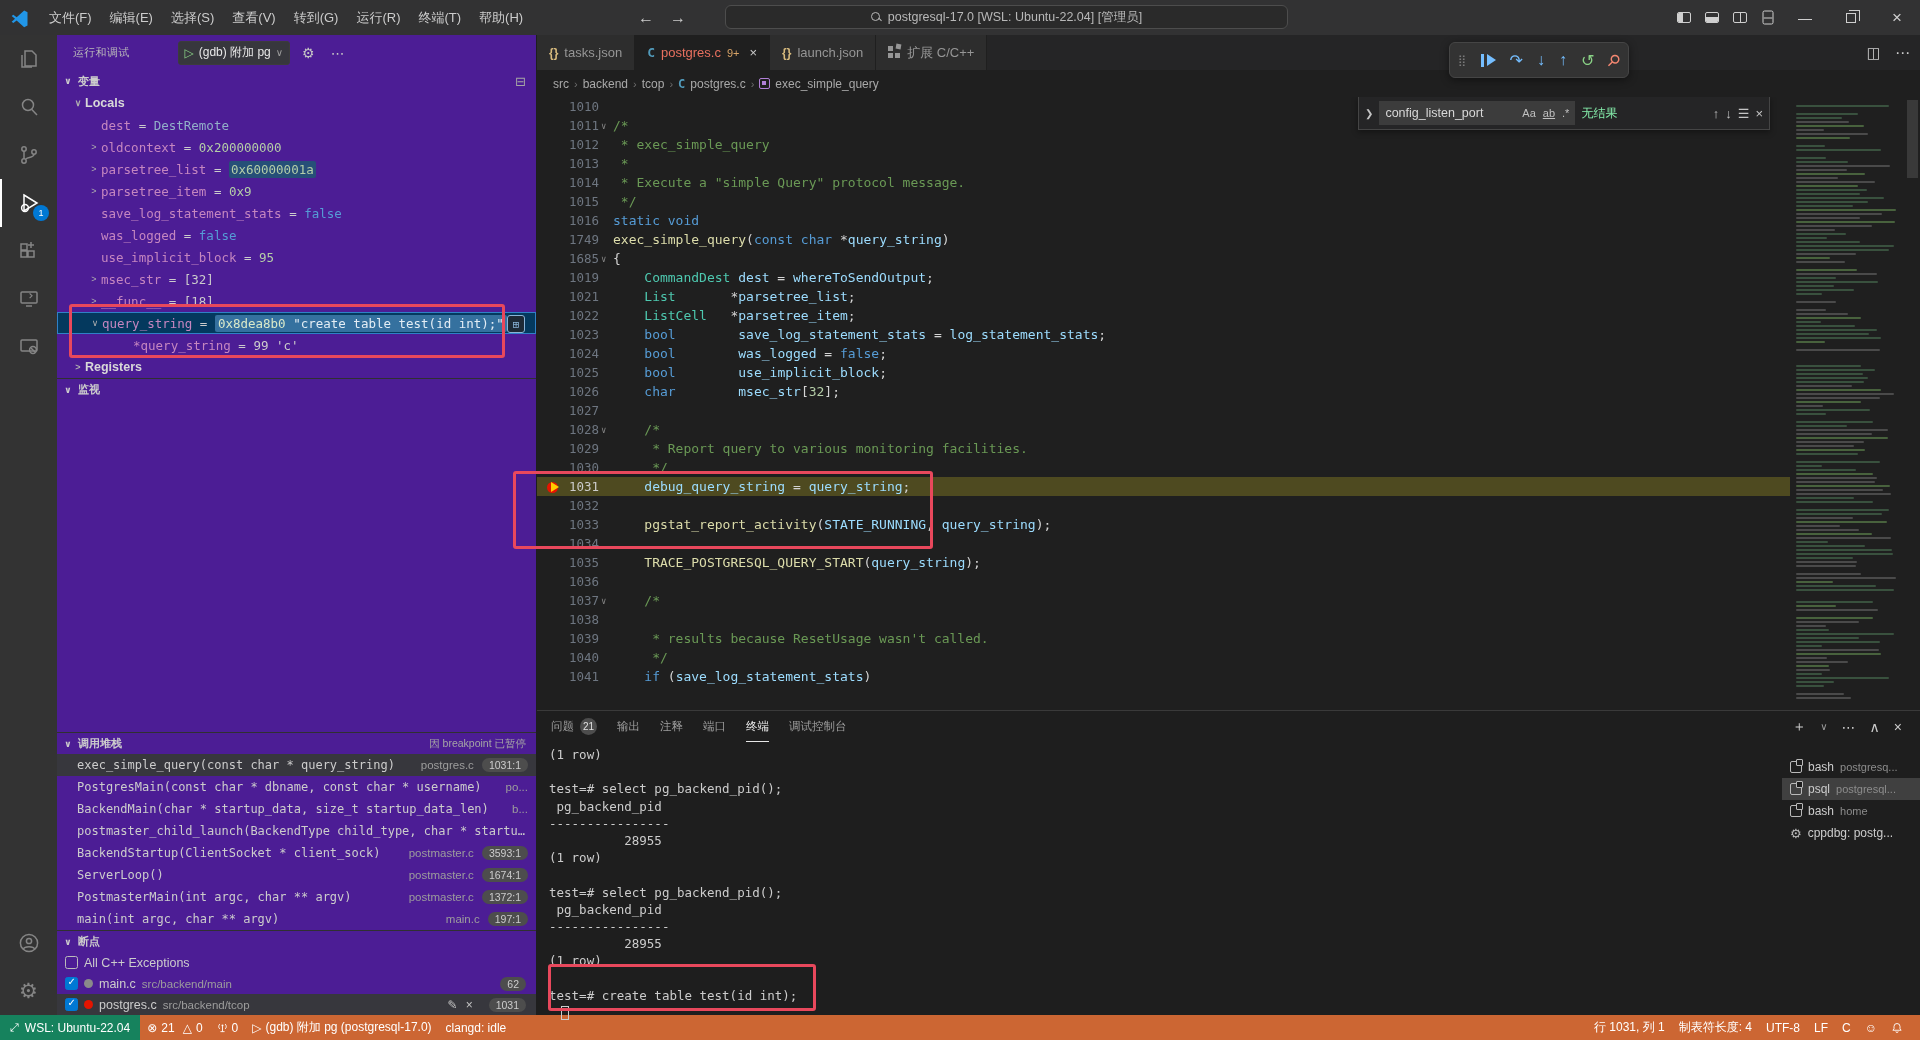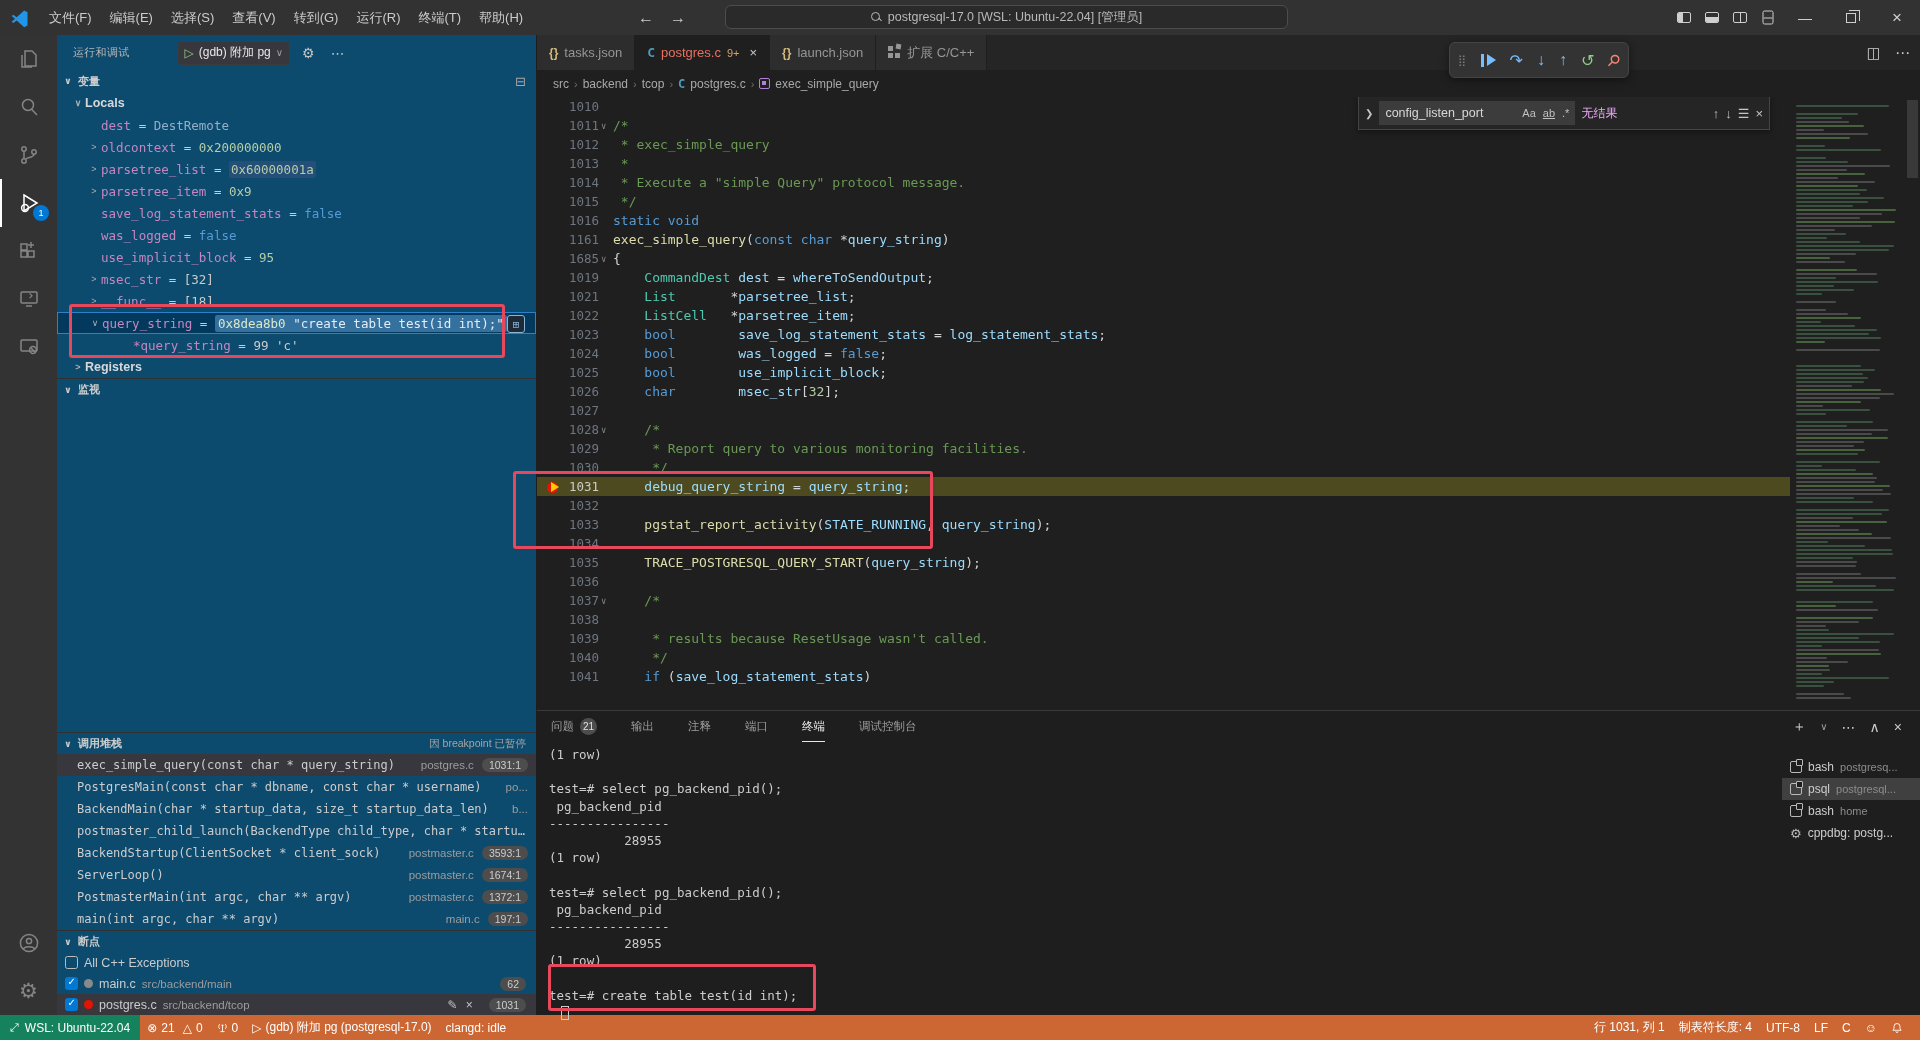--- a/index.html
+++ b/index.html
@@ -33,21 +33,21 @@
   
   #activitybar { width:57px; background:#333333; flex:none; display:flex; flex-direction:column; align-items:center; }
   .act-icon { width:57px; height:48px; display:flex; align-items:center; justify-content:center; position:relative; color:#858585; }
   .act-icon.active { color:#ffffff; border-left:2px solid #ffffff; }
   .act-icon svg { width:24px; height:24px; stroke:currentColor; fill:none; stroke-width:1.5; }
   .badge-blue { position:absolute; right:8px; bottom:6px; background:#0078d4; color:#fff; font-size:9px;
     width:16px; height:16px; border-radius:50%; display:flex; align-items:center; justify-content:center; }
   .act-spacer { flex:1; }
 
   
-  #sidebar { width:480px; background:#0c4a6e; flex:none; display:flex; flex-direction:column; overflow:hidden; border-right:1px solid #1e1e1e; }
+  #sidebar { width:480px; background:#4c1d95; flex:none; display:flex; flex-direction:column; overflow:hidden; border-right:1px solid #1e1e1e; }
   #sidebar-header { height:35px; display:flex; align-items:center; padding:0 8px 0 16px; flex:none; gap:8px; }
   #sidebar-title { font-size:11px; color:#bbbbbb; text-transform:none; letter-spacing:.3px; flex:none; }
   #debug-picker { margin-left:40px; height:24px; background:#37373d; border:1px solid #3c3c3c; border-radius:3px;
     display:flex; align-items:center; padding:0 6px; gap:5px; font-size:12px; color:#e8e8e8; }
   .play-green { color:#89d185; font-size:12px; }
   .chev { color:#9d9d9d; font-size:10px; }
   .hdr-ico { color:#c5c5c5; font-size:14px; padding:2px 4px; }
   .section-header { height:22px; display:flex; align-items:center; font-size:11px; font-weight:bold; color:#cccccc;
     padding-left:4px; gap:3px; flex:none; }
   .section-header .tw { color:#cccccc; font-size:9px; width:14px; text-align:center; }
@@ -126,36 +126,36 @@
 
   
   #find-widget { position:absolute; left:821px; top:-40px; width:412px; height:33px; background:#252526;
     border:1px solid #454545; border-top:none; box-shadow:0 2px 6px rgba(0,0,0,.4); display:flex; align-items:center;
     padding:0 6px; gap:6px; z-index:30; }
   #find-widget .grip { color:#c5c5c5; font-size:10px; }
   #find-input { background:#3c3c3c; border:1px solid #3c3c3c; height:24px; flex:none; width:196px; display:flex; align-items:center;
     padding:0 5px; gap:7px; }
   #find-input .q { font-size:12.5px; color:#d8d8d8; font-family:"Liberation Sans",sans-serif; flex:1; }
   .find-opt { color:#c0c0c0; font-size:11px; }
-  #find-result { color:#f0abfc; font-size:12px; flex:1; }
+  #find-result { color:#86efac; font-size:12px; flex:1; }
   .find-ico { color:#c5c5c5; font-size:13px; }
 
   
   #debug-toolbar { position:absolute; left:912px; top:10px; height:36px; background:#333333; border:1px solid #454545;
     border-radius:6px; box-shadow:0 2px 8px rgba(0,0,0,.45); display:flex; align-items:center; padding:0 8px; gap:14px; z-index:40; }
   .dbg-grip { color:#7a7a7a; font-size:11px; letter-spacing:1px; }
   .dbg-ico { font-size:16px; }
   .dbg-blue { color:#75beff; } .dbg-green { color:#89d185; } .dbg-red { color:#f48771; }
   .cont-glyph { display:flex; align-items:center; gap:1px; }
   .cont-glyph .bar { width:2.5px; height:13px; background:#75beff; }
   .cont-glyph .tri { width:0; height:0; border-left:9px solid #75beff; border-top:6.5px solid transparent; border-bottom:6.5px solid transparent; margin-left:2px; }
 
   
   #panel { height:305px; background:#1e1e1e; border-top:1px solid #3a3a3a; display:flex; flex-direction:column; flex:none; position:relative; }
-  #panel-header { height:31px; display:flex; align-items:flex-end; padding-left:14px; gap:34px; flex:none; }
+  #panel-header { height:31px; display:flex; align-items:flex-end; padding-left:14px; gap:20px; flex:none; }
   .ptab { font-size:11.5px; color:#9d9d9d; height:31px; display:flex; align-items:center; gap:6px; text-transform:uppercase; }
   .ptab.active { color:#e7e7e7; border-bottom:1.5px solid #e7e7e7; }
   .pbadge { background:#4d4d4d; color:#e0e0e0; font-size:10px; min-width:17px; height:17px; border-radius:50%;
     display:flex; align-items:center; justify-content:center; }
   #panel-actions { position:absolute; right:18px; top:0; height:31px; display:flex; align-items:center; gap:14px; color:#cccccc; font-size:14px; }
   #panel-body { flex:1; display:flex; min-height:0; }
   #terminal { flex:1; padding:4px 0 0 12px; position:relative; min-width:0; }
   #terminal pre { font-family:"DejaVu Sans Mono",monospace; font-size:12.5px; line-height:17.2px; color:#cccccc; }
   .cursor-box { display:inline-block; width:8px; height:14px; border:1px solid #cccccc; vertical-align:-2px; }
   #terminal-list { width:138px; flex:none; padding-top:14px; }
@@ -521,21 +521,21 @@
             <span class="ltext"><span class="tok-c"> */</span></span>
           </div>
           <div class="code-row">
             <div class="gutter">
               <span>1016</span>
             </div>
             <span class="ltext"><span class="tok-k">static</span><span class="tok-p"> </span><span class="tok-k">void</span></span>
           </div>
           <div class="code-row">
             <div class="gutter">
-              <span>1161</span>
+              <span>1749</span>
             </div>
             <span class="ltext"><span class="tok-f">exec_simple_query</span><span class="tok-p">(</span><span class="tok-k">const</span><span class="tok-p"> </span><span class="tok-k">char</span><span class="tok-p"> *</span><span class="tok-v">query_string</span><span class="tok-p">)</span></span>
           </div>
           <div class="code-row">
             <div class="gutter">
               <span>1685</span>
               <span class="fold">∨</span>
             </div>
             <span class="ltext"><span class="tok-p">{</span></span>
           </div>

